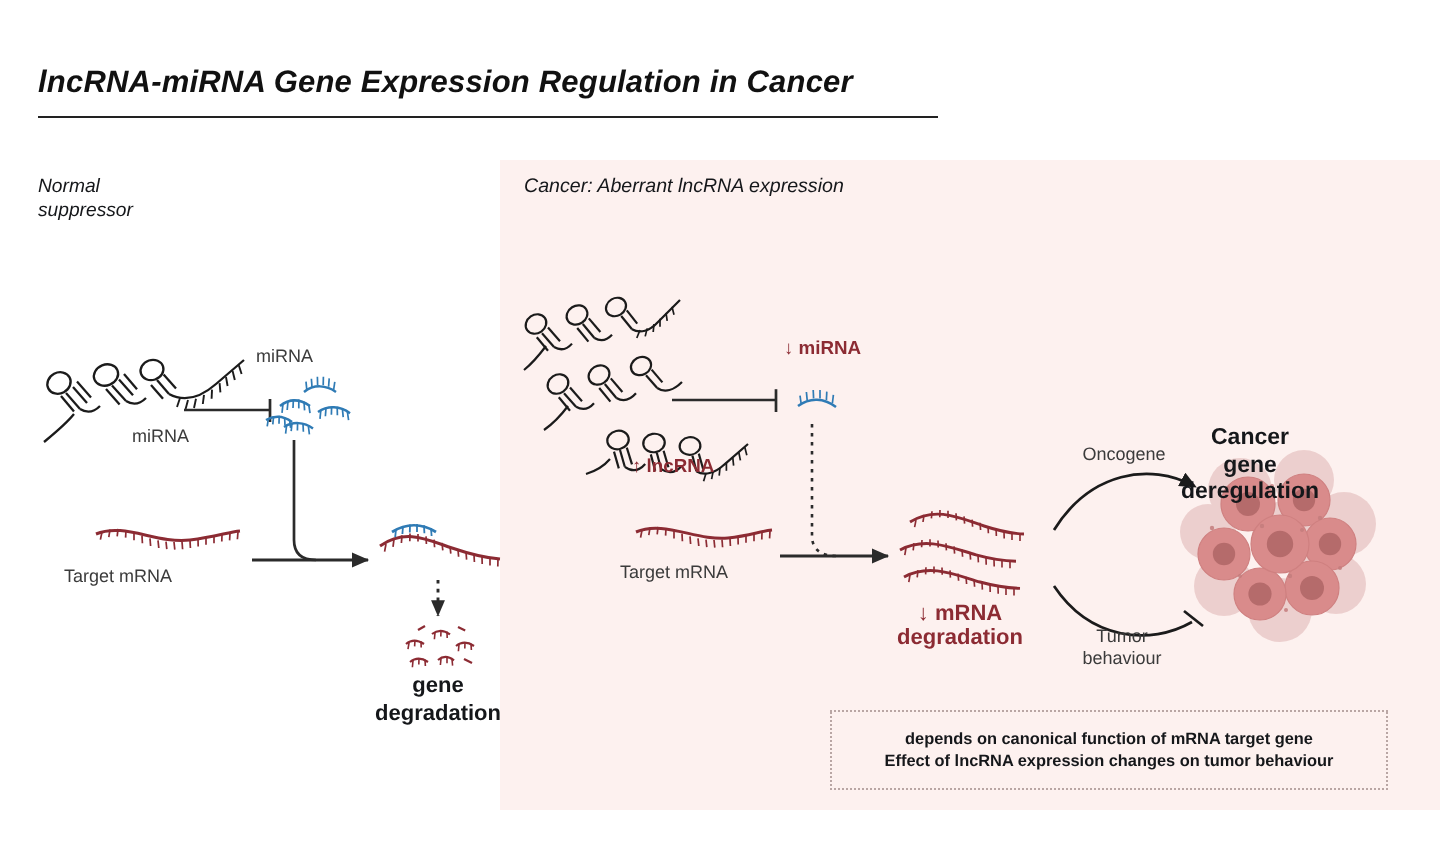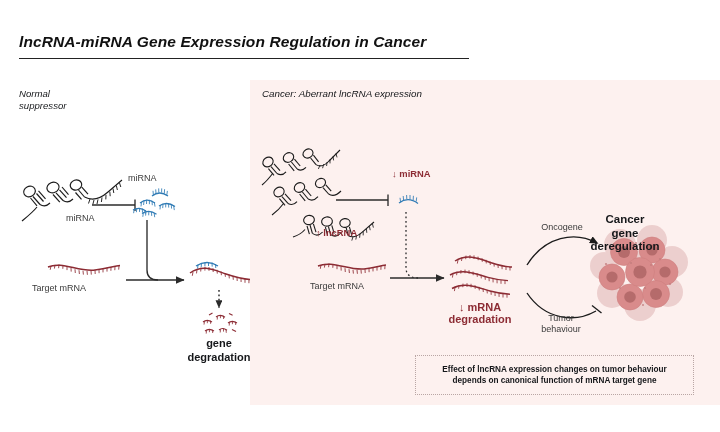--- a/index.html
+++ b/index.html
@@ -519,18 +519,18 @@
     <div>behaviour</div>
   </div>
   <div class="txt txt-bold ctr" style="left:625px;top:181px;font-size:11.5px;line-height:13.5px;margin-top:32px;">
     <div>Cancer</div>
     <div>gene</div>
     <div>deregulation</div>
   </div>
 
   <div class="caption-box">
     <div class="caption-text">
+      <div>depends on canonical function of mRNA target gene</div>
       <div>Effect of lncRNA expression changes on tumor behaviour</div>
-      <div>depends on canonical function of mRNA target gene</div>
     </div>
   </div>
 
 </div>
 
 </body></html>

